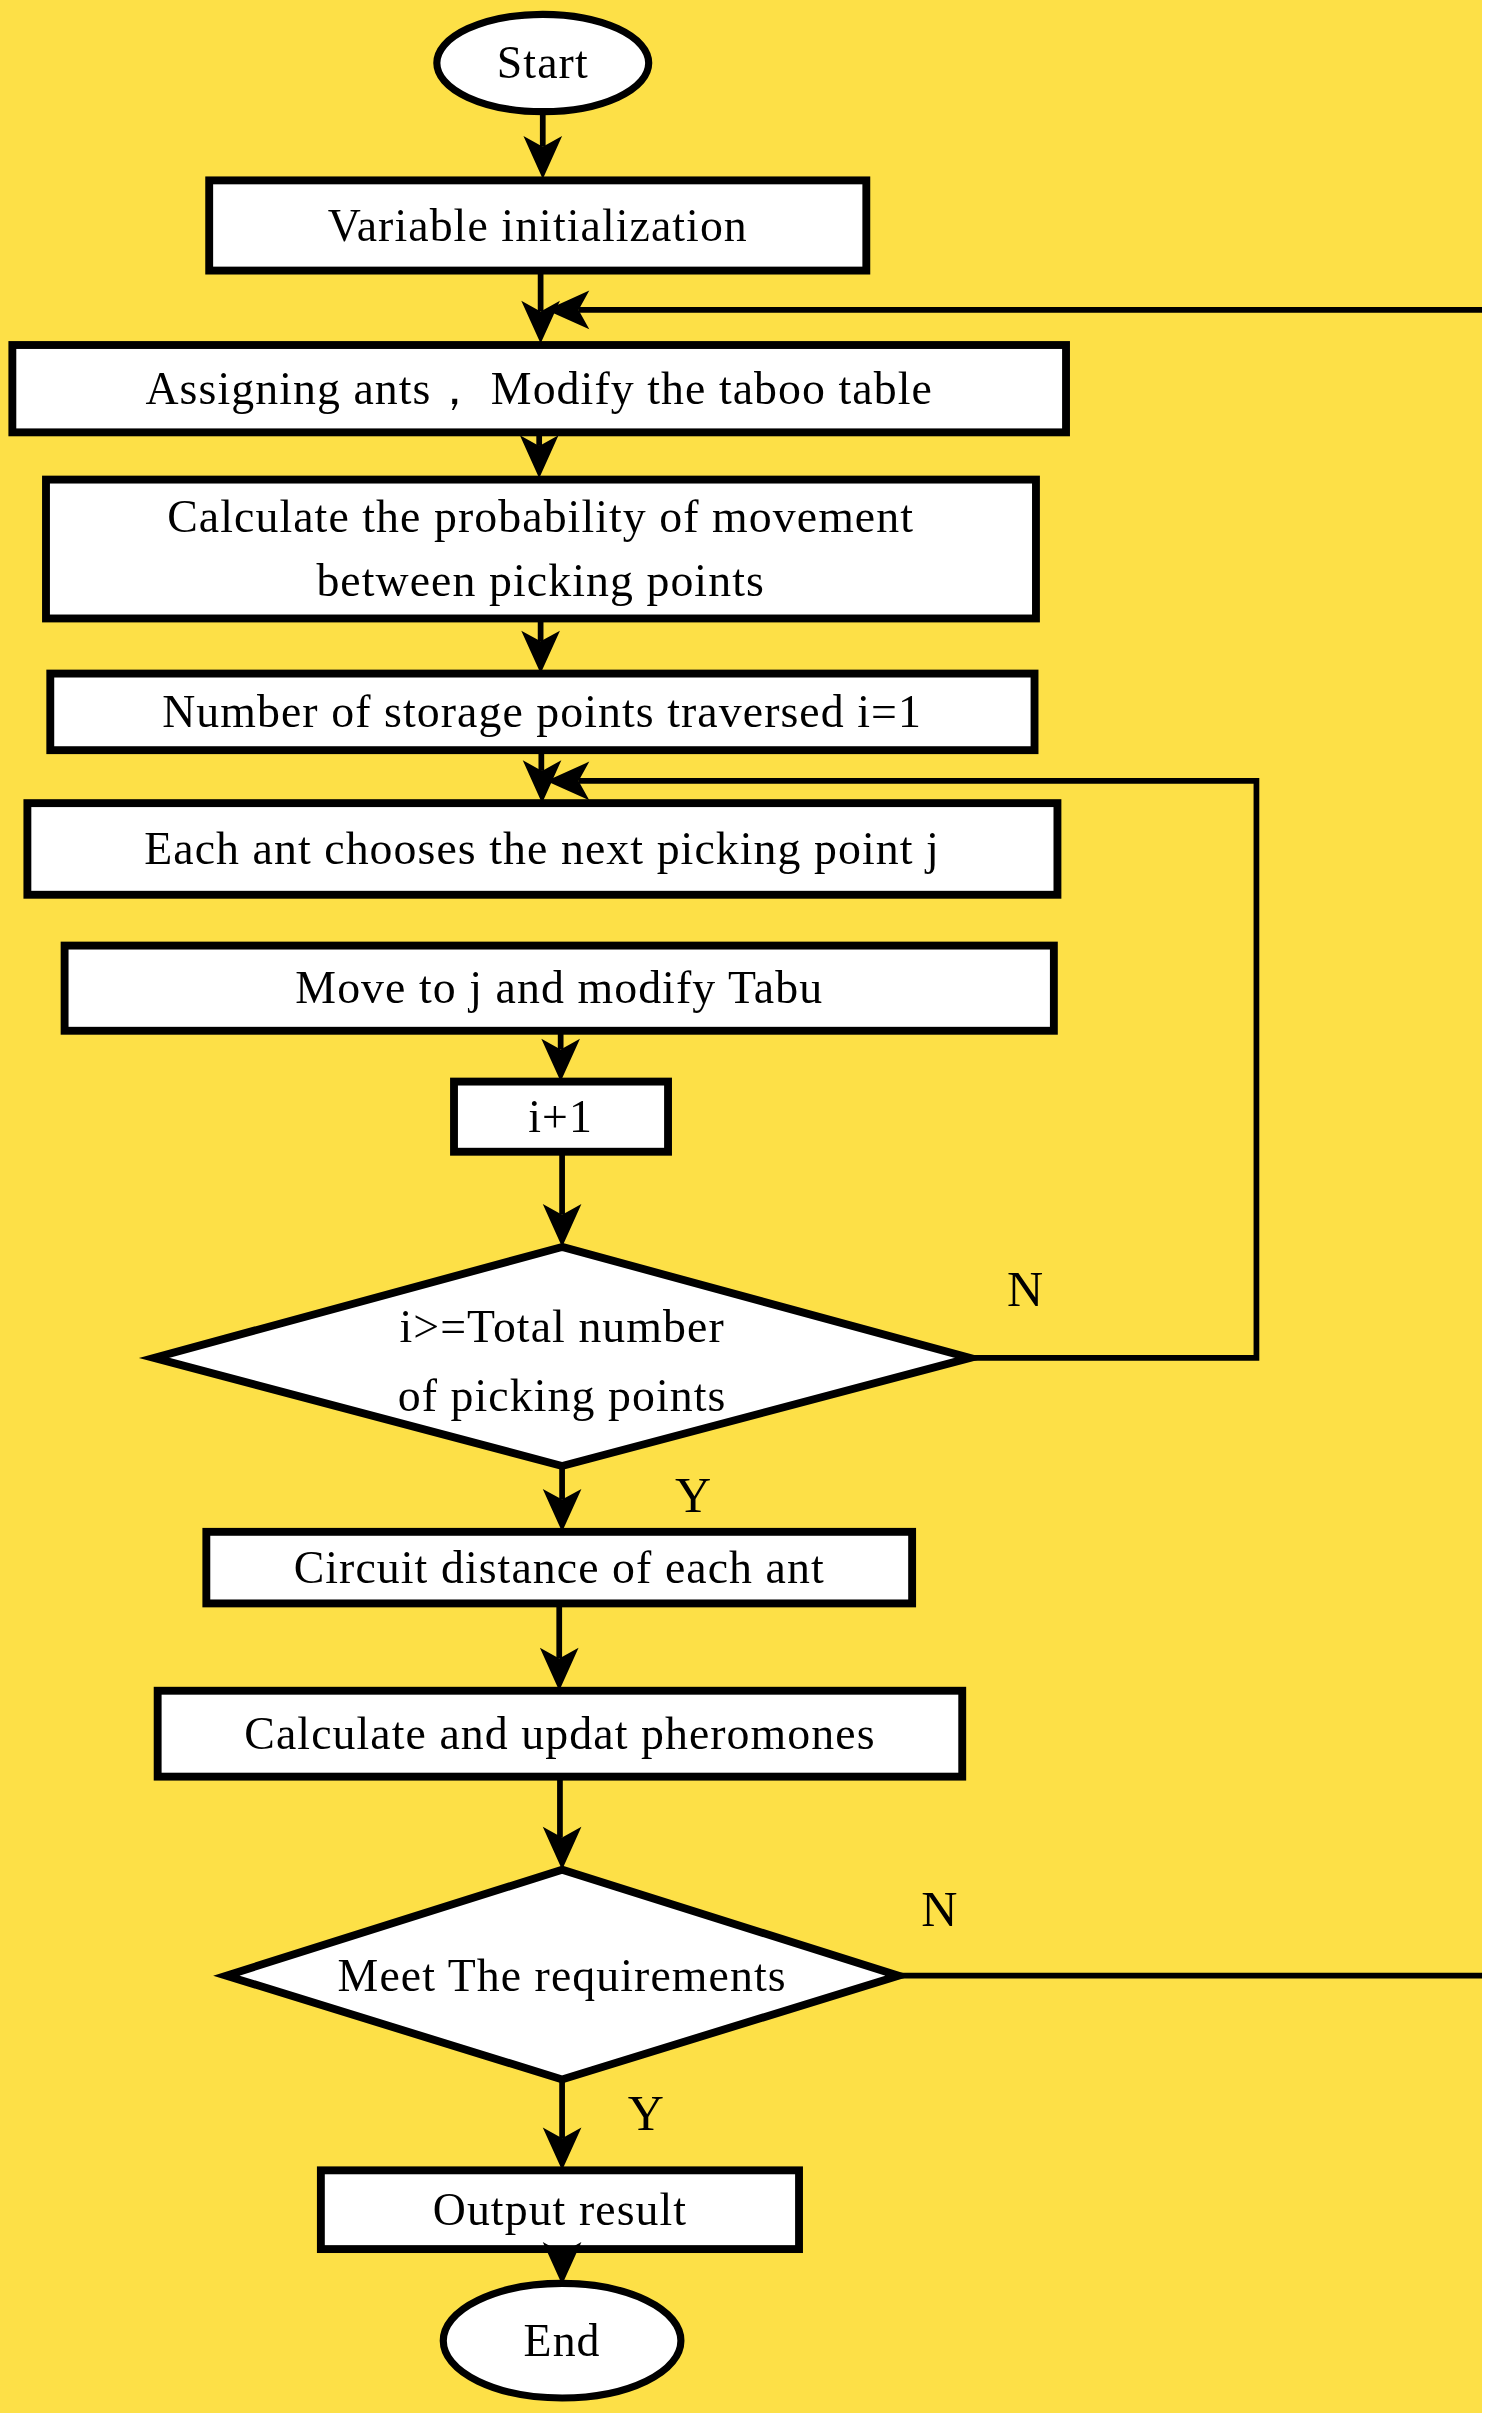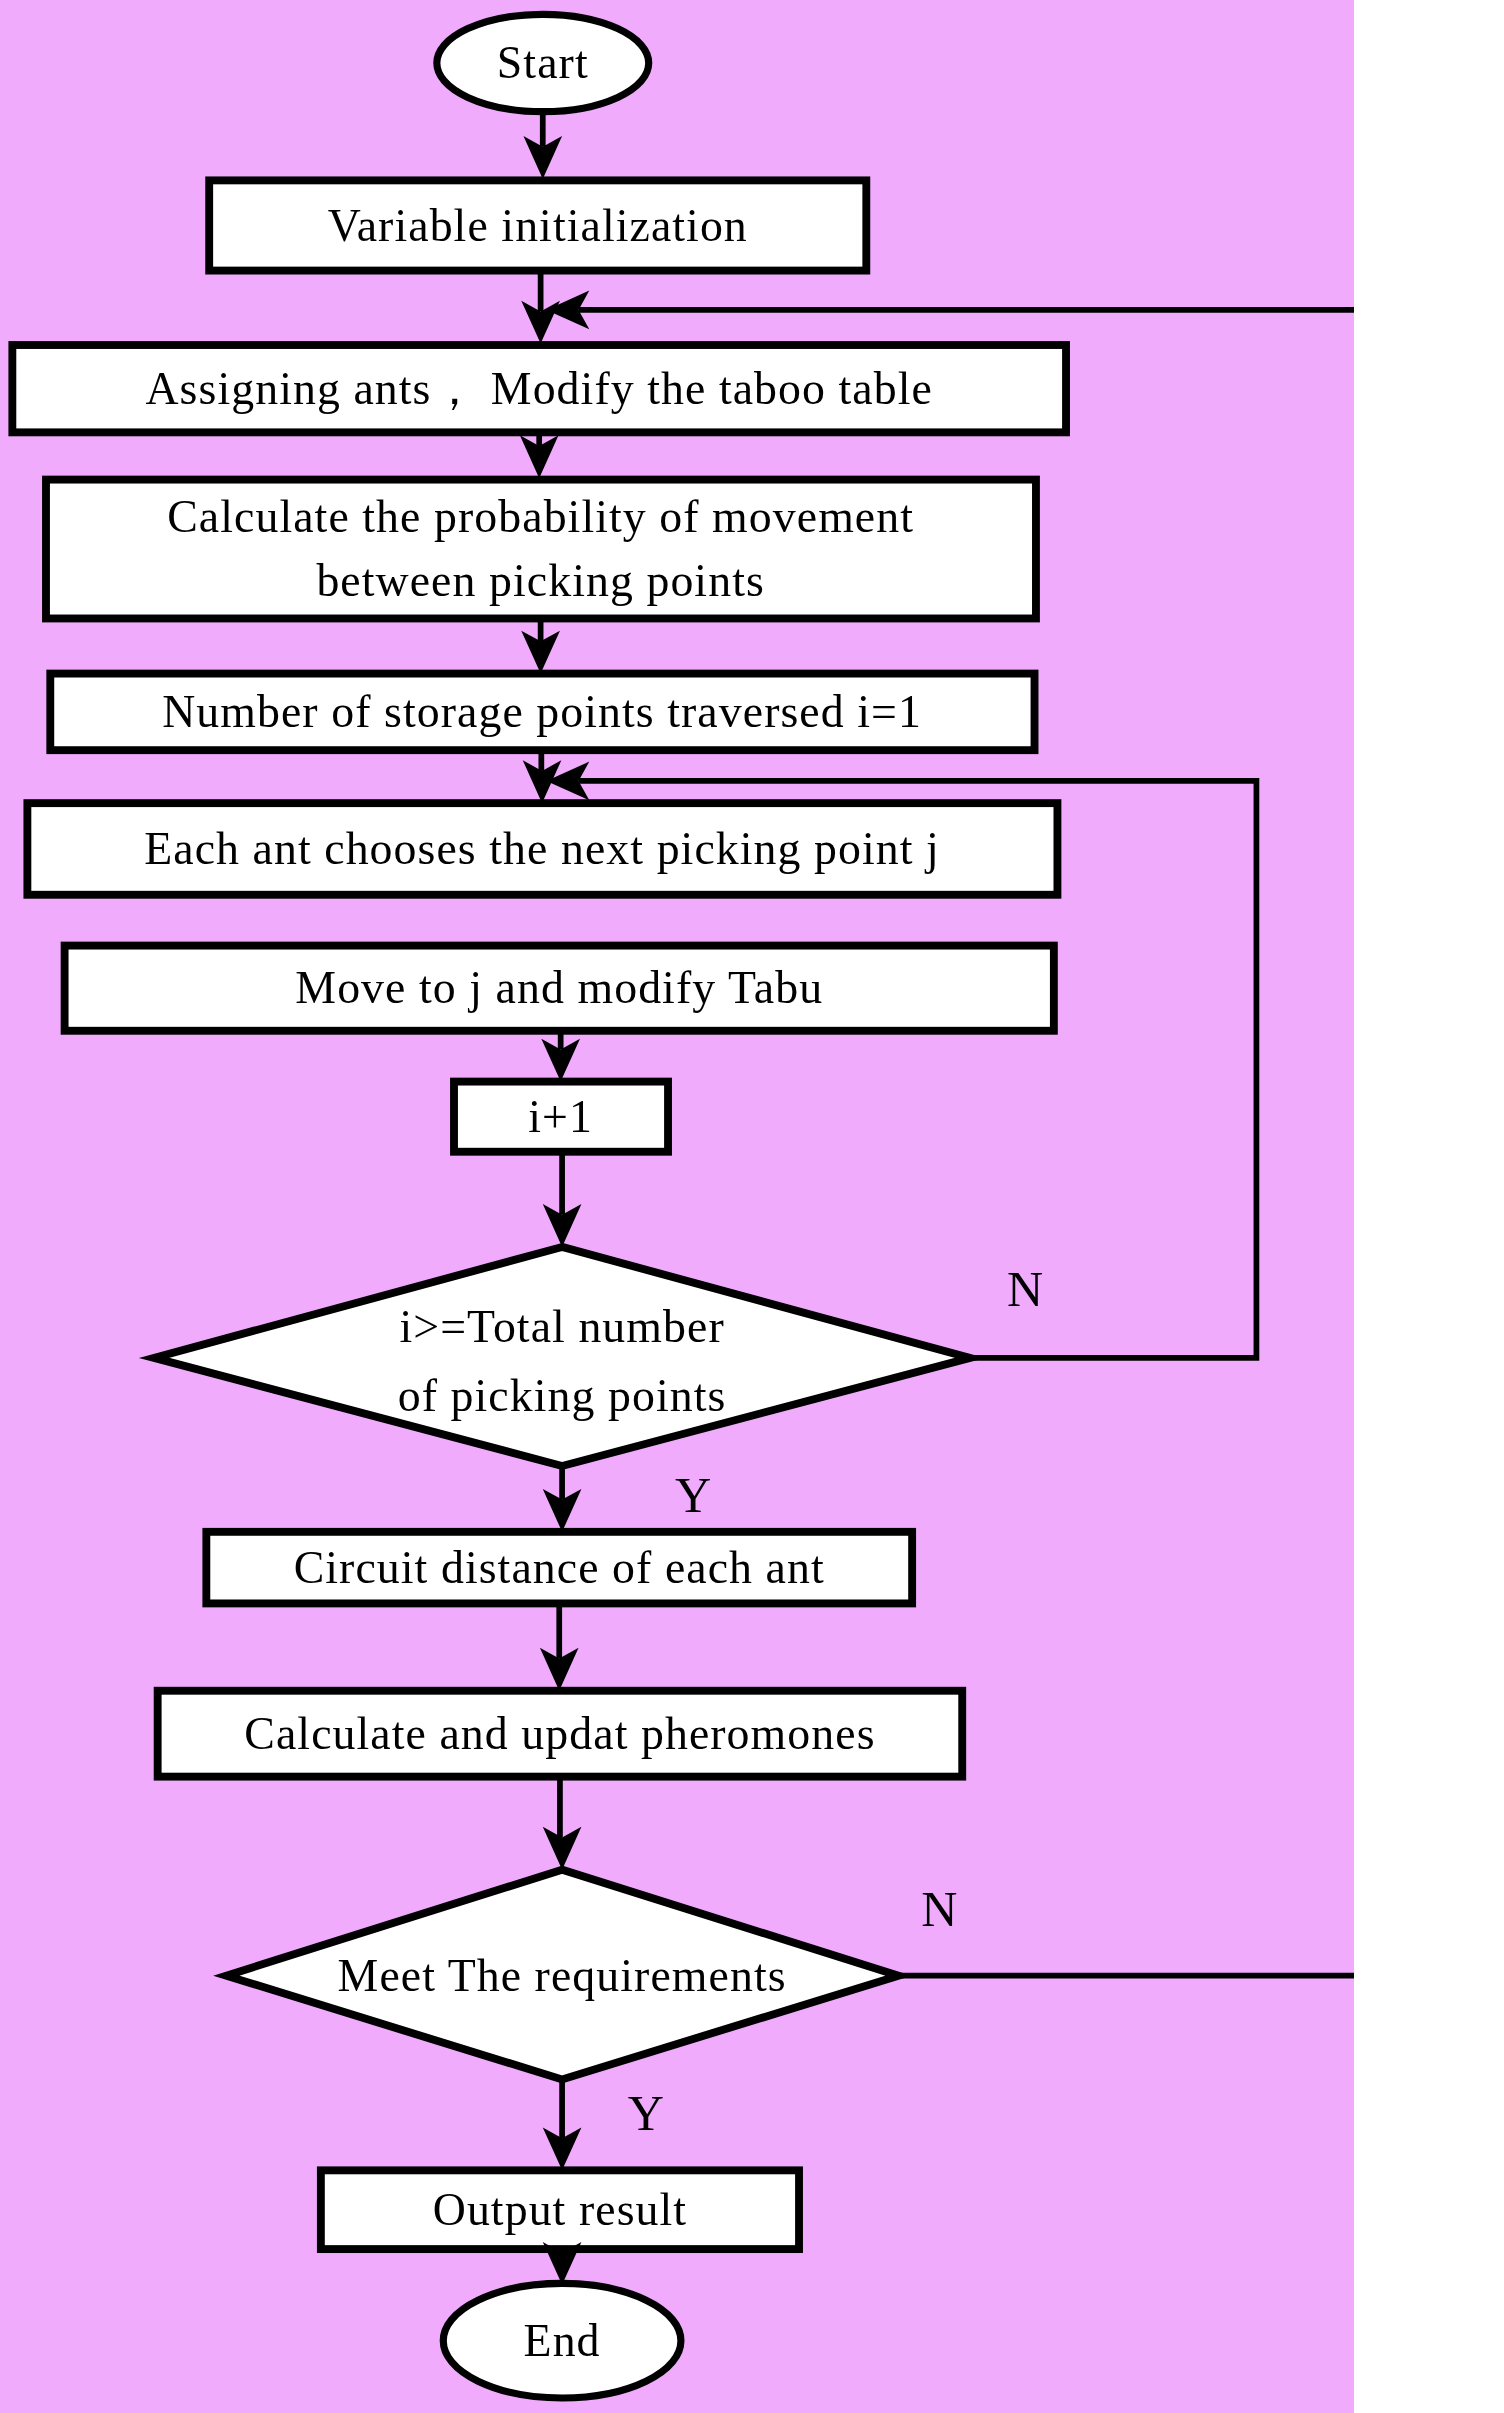--- a/index.html
+++ b/index.html
@@ -1,20 +1,20 @@
 <!DOCTYPE html>
 <html style="font-size:11.5px"><head>
 <meta charset="utf-8">
 <style>
   html, body { margin: 0; padding: 0; background: #ffffff; }
   #stage {
     position: relative;
-    width: 1354px;
+    width: 1482px;
     height: 2413px;
-    background: #f0abfc;
+    background: #fde047;
     overflow: hidden;
   }
   svg { position: absolute; left: 0; top: 0; }
   .ln   { stroke: #000000; stroke-width: 8; fill: none; }
   .bx   { fill: #ffffff; stroke: #000000; stroke-width: 11; }
   .dm   { fill: #ffffff; stroke: #000000; stroke-width: 11; stroke-linejoin: miter; }
   .el   { fill: #ffffff; stroke: #000000; stroke-width: 10; }
   .hd   { fill: #000000; stroke: none; }
   .lbl  {
     font-family: "Liberation Serif", "DejaVu Serif", serif;

